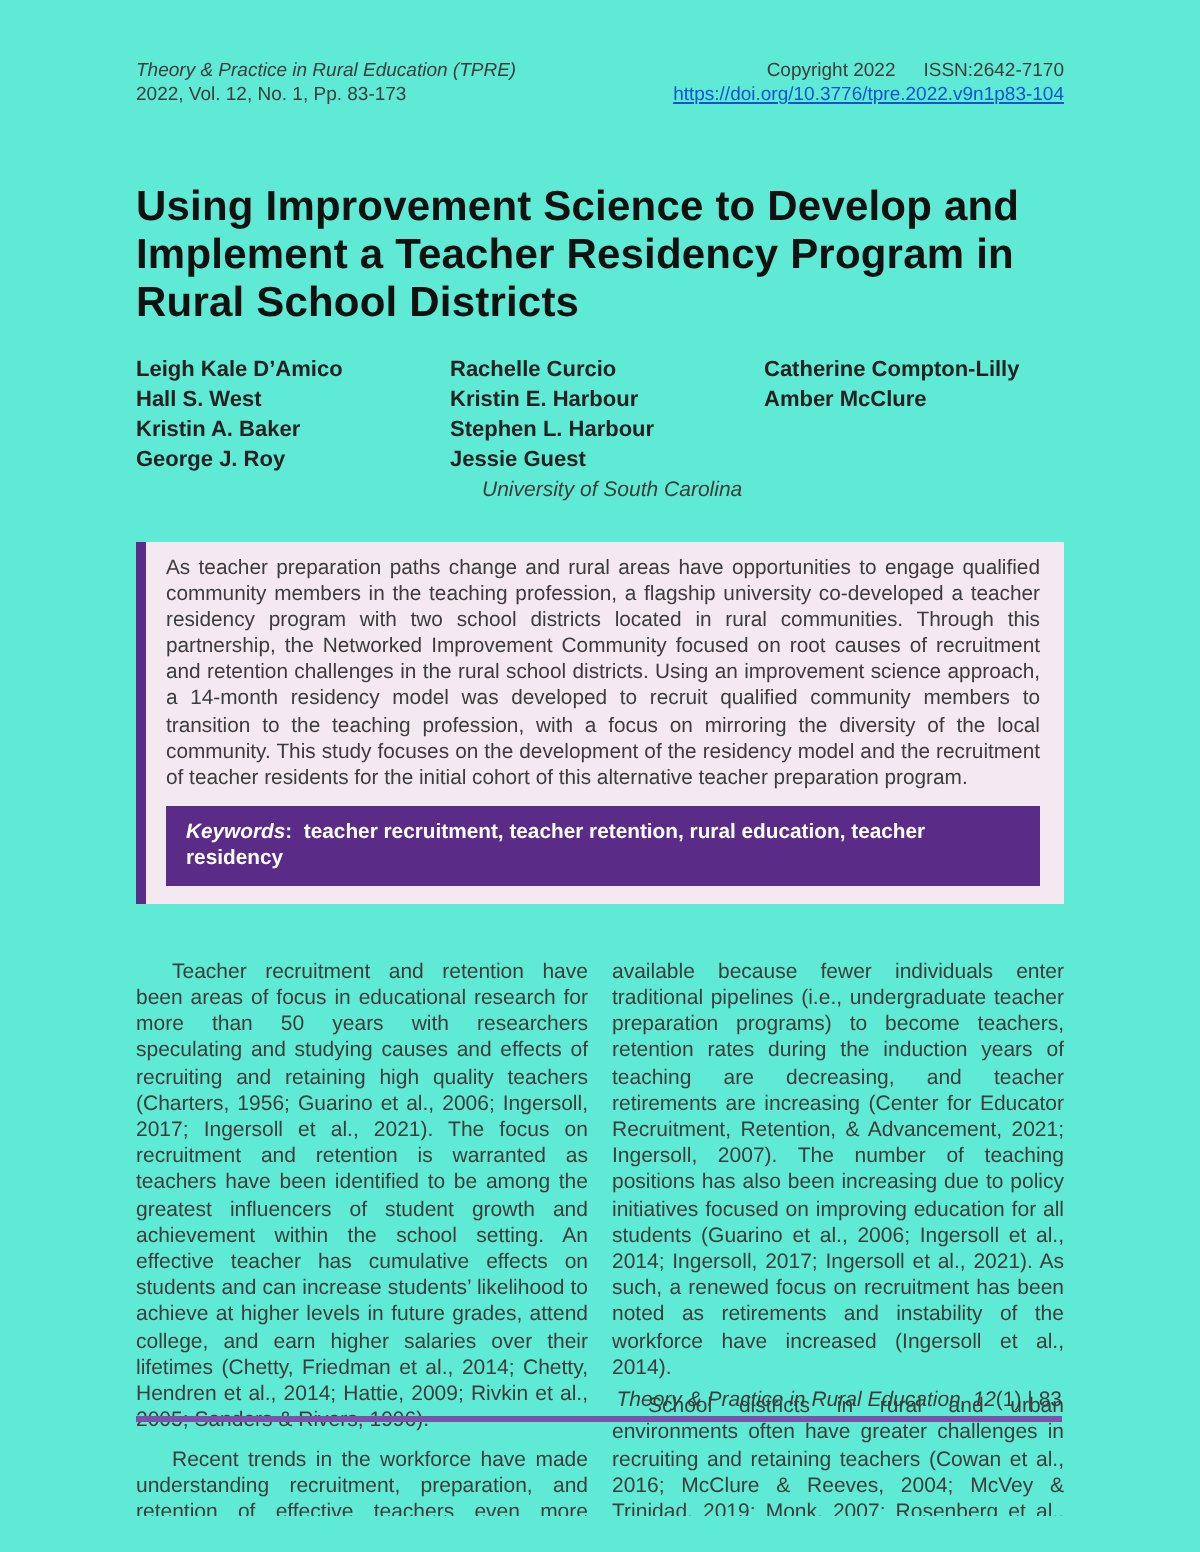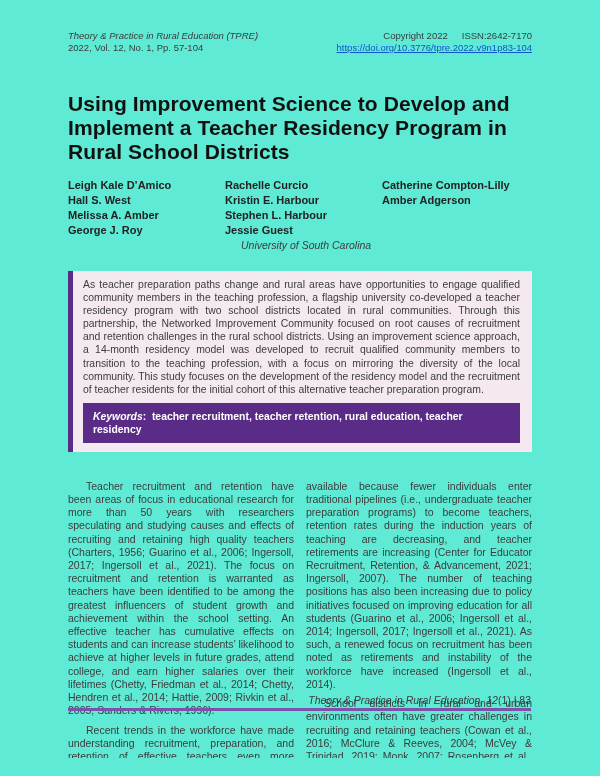--- a/index.html
+++ b/index.html
@@ -94,50 +94,50 @@
   .page-footer .journal-italic { font-style: italic; }
 </style>
 </head>
 <body>
 
 <div class="page">
 
   <header class="masthead">
     <div class="mast-left">
       <div class="journal-name">Theory &amp; Practice in Rural Education (TPRE)</div>
-      <div>2022, Vol. 12, No. 1, Pp. 57-104</div>
+      <div>2022, Vol. 12, No. 1, Pp. 83-173</div>
     </div>
     <div class="mast-right">
       <div class="copyright-row">
         <span>Copyright 2022</span>
         <span>ISSN:2642-7170</span>
       </div>
       <a class="doi-link">https://doi.org/10.3776/tpre.2022.v9n1p83-104</a>
     </div>
   </header>
 
   <h1 class="article-title">Using Improvement Science to Develop and Implement a Teacher Residency Program in Rural School Districts</h1>
 
   <section class="authors">
     <div class="author-col">
       <div>Leigh Kale D’Amico</div>
       <div>Hall S. West</div>
-      <div>Melissa A. Amber</div>
+      <div>Kristin A. Baker</div>
       <div>George J. Roy</div>
     </div>
     <div class="author-col">
       <div>Rachelle Curcio</div>
       <div>Kristin E. Harbour</div>
       <div>Stephen L. Harbour</div>
       <div>Jessie Guest</div>
       <div class="affiliation">University of South Carolina</div>
     </div>
     <div class="author-col">
       <div>Catherine Compton-Lilly</div>
-      <div>Amber Adgerson</div>
+      <div>Amber McClure</div>
     </div>
   </section>
 
   <section class="abstract-box">
     <p class="abstract-text">As teacher preparation paths change and rural areas have opportunities to engage qualified community members in the teaching profession, a flagship university co-developed a teacher residency program with two school districts located in rural communities. Through this partnership, the Networked Improvement Community focused on root causes of recruitment and retention challenges in the rural school districts. Using an improvement science approach, a 14-month residency model was developed to recruit qualified community members to transition to the teaching profession, with a focus on mirroring the diversity of the local community. This study focuses on the development of the residency model and the recruitment of teacher residents for the initial cohort of this alternative teacher preparation program.</p>
     <div class="keywords-bar">
       <span class="kw-label">Keywords</span><span class="kw-text">:  teacher recruitment, teacher retention, rural education, teacher residency</span>
     </div>
   </section>
 

